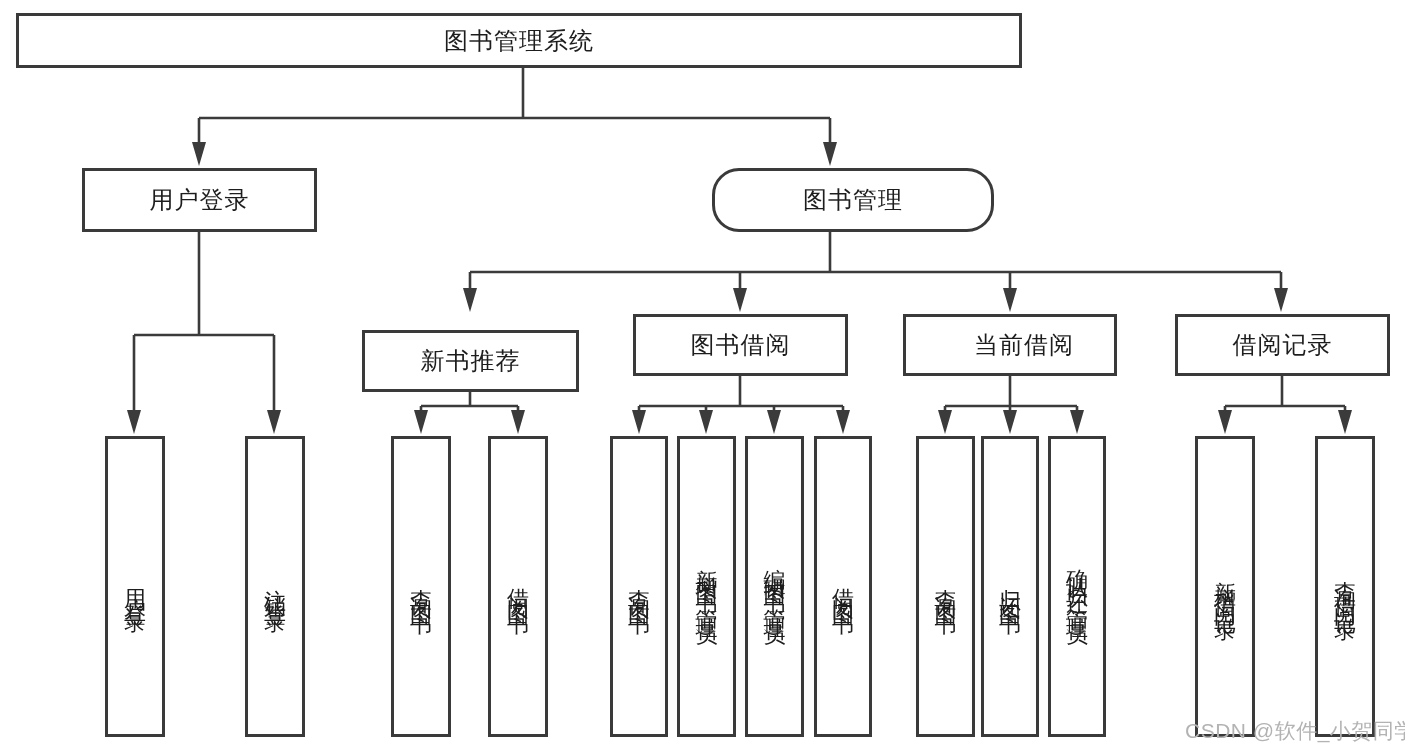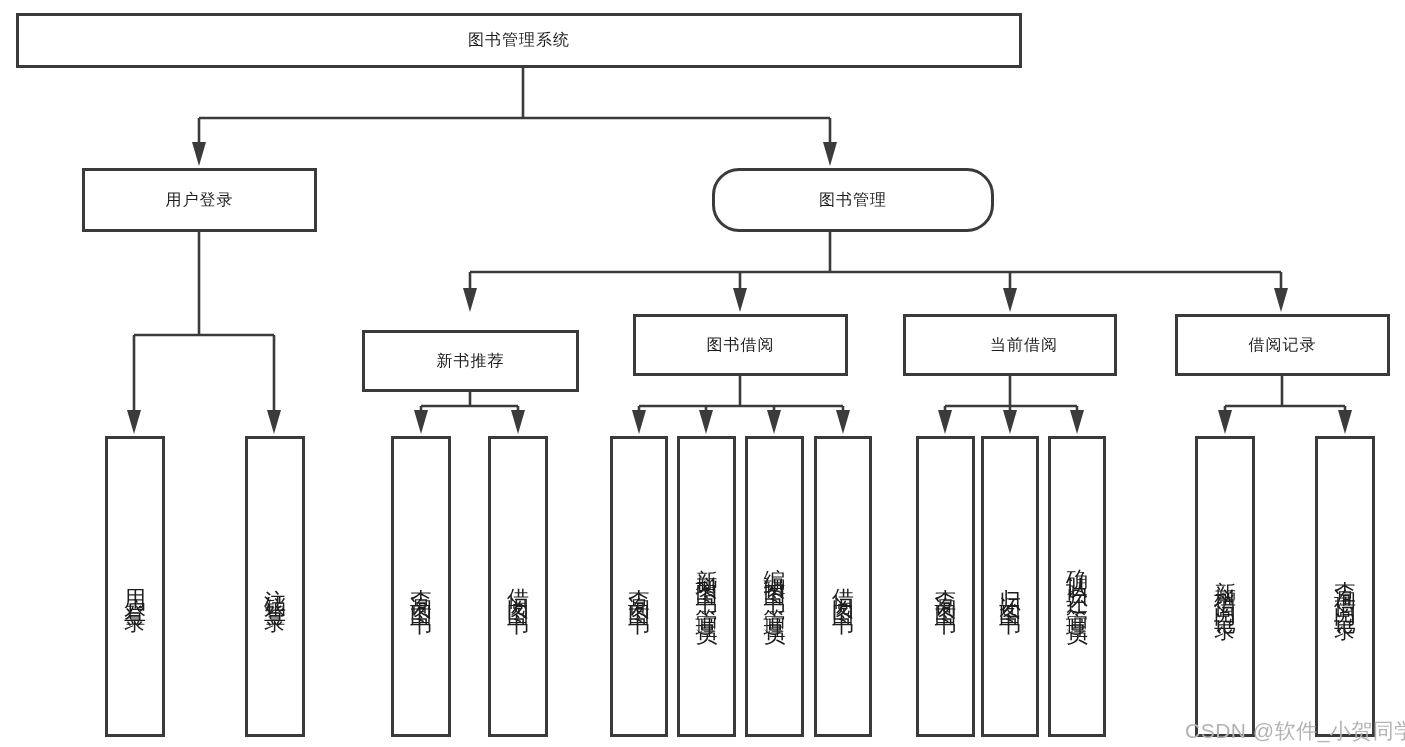--- a/index.html
+++ b/index.html
@@ -16,21 +16,21 @@
     box-sizing:border-box;
     background:#ffffff;
     border:3px solid #3a3a3a;
     display:flex;
     align-items:center;
     justify-content:center;
     color:#1d1d1d;
     z-index:2;
   }
   .hnode{
-    font-size:16px;
+    font-size:24px;
     letter-spacing:1px;
     white-space:nowrap;
   }
   .leaf{
     writing-mode:vertical-rl;
     text-orientation:mixed;
     font-size:22px;
     letter-spacing:8px;
     line-height:1;
   }

